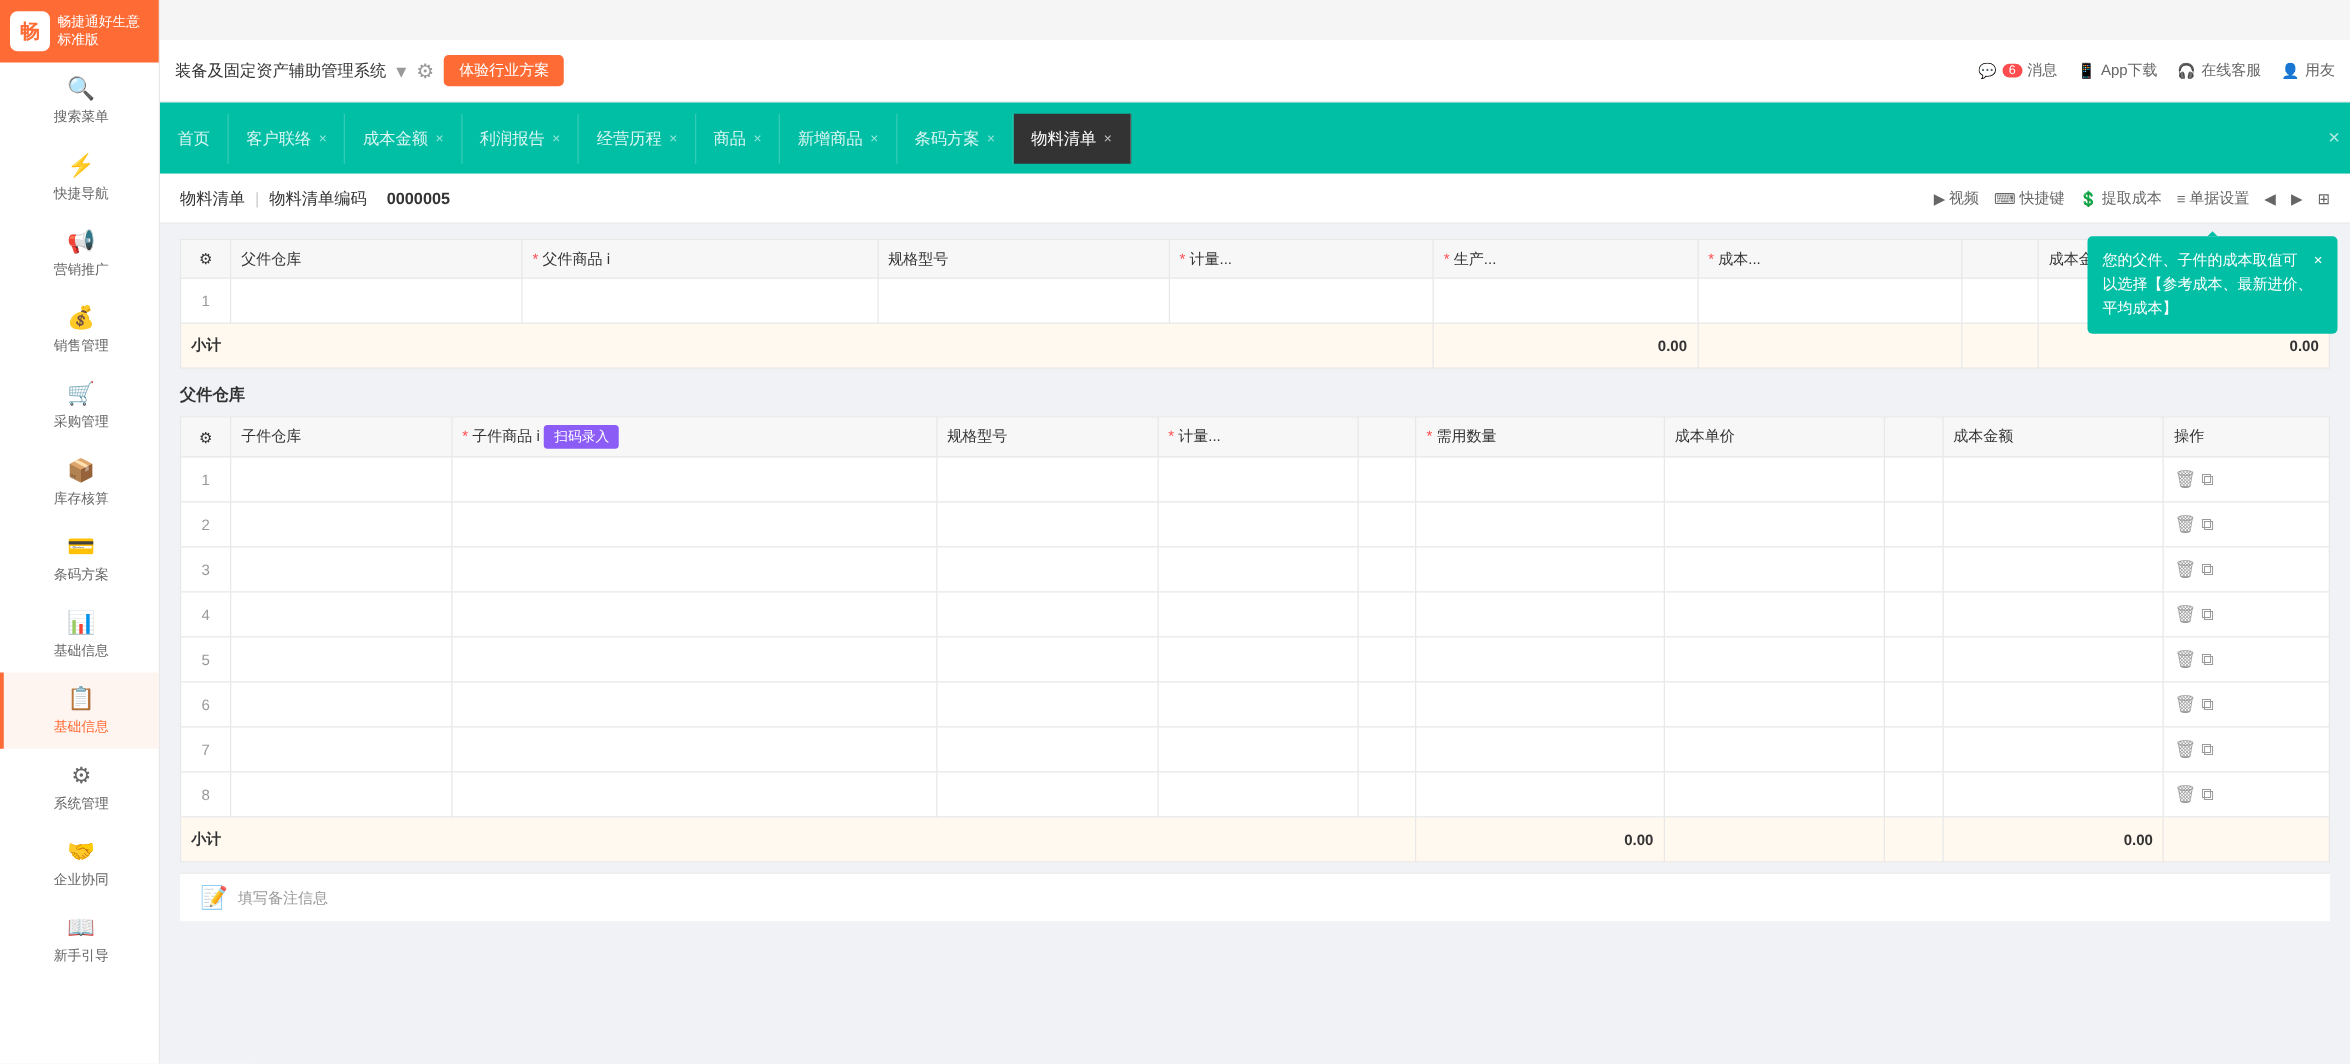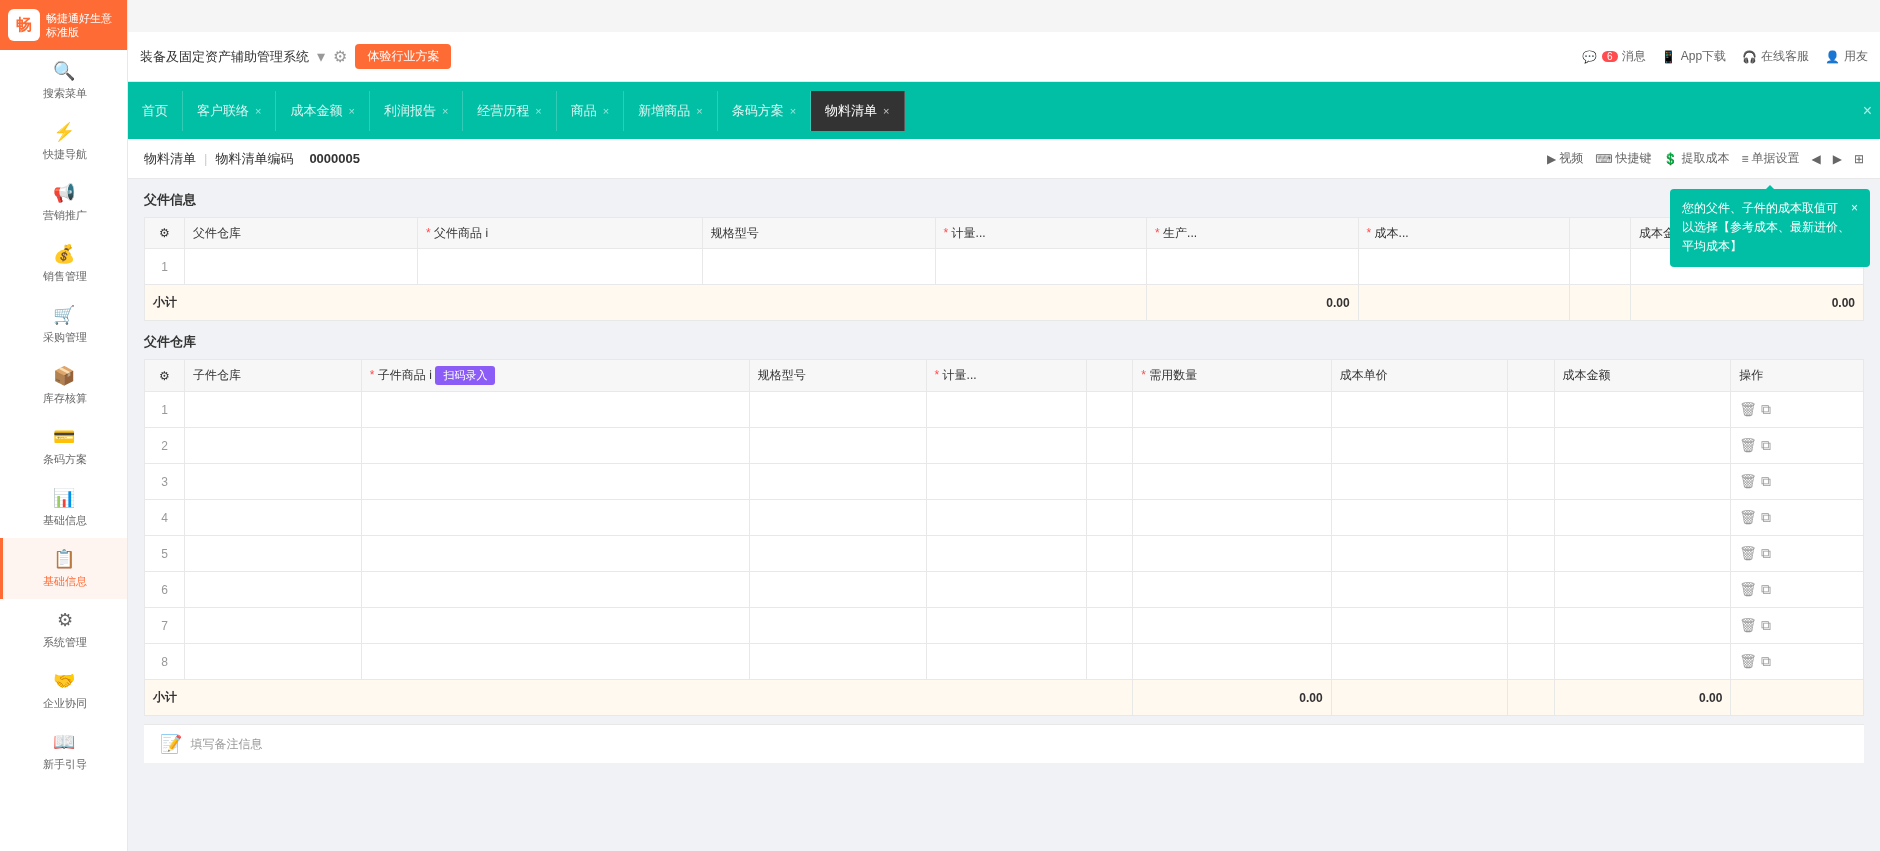--- a/index.html
+++ b/index.html
@@ -231,21 +231,20 @@
       </div>
     </div>
 
     <div class="table-area" style="position:relative;">
 
       <div class="tooltip-box" style="position:absolute; top:10px; right:10px; z-index:100;">
         <span class="tooltip-close">×</span>
         <span>您的父件、子件的成本取值可以选择【参考成本、最新进价、平均成本】</span>
       </div>
 
-      <div class="section-title">父件信息</div>
       <table>
         <thead>
           <tr>
             <th class="col-settings">⚙</th>
             <th>父件仓库</th>
             <th><span class="required">*</span> 父件商品 ℹ</th>
             <th>规格型号</th>
             <th><span class="required">*</span> 计量...</th>
             <th><span class="required">*</span> 生产...</th>
             <th><span class="required">*</span> 成本...</th>

